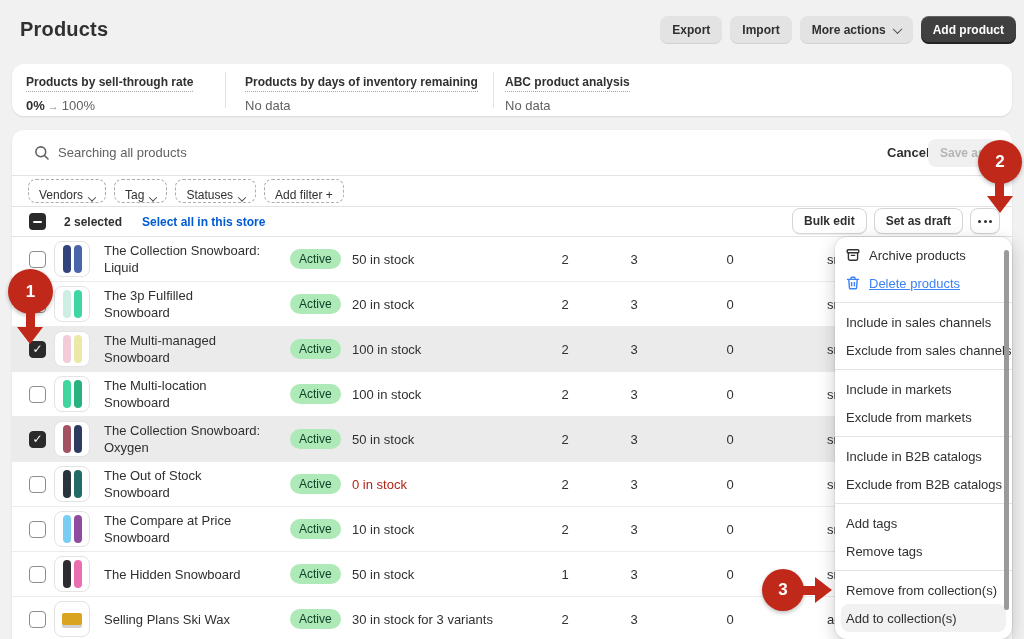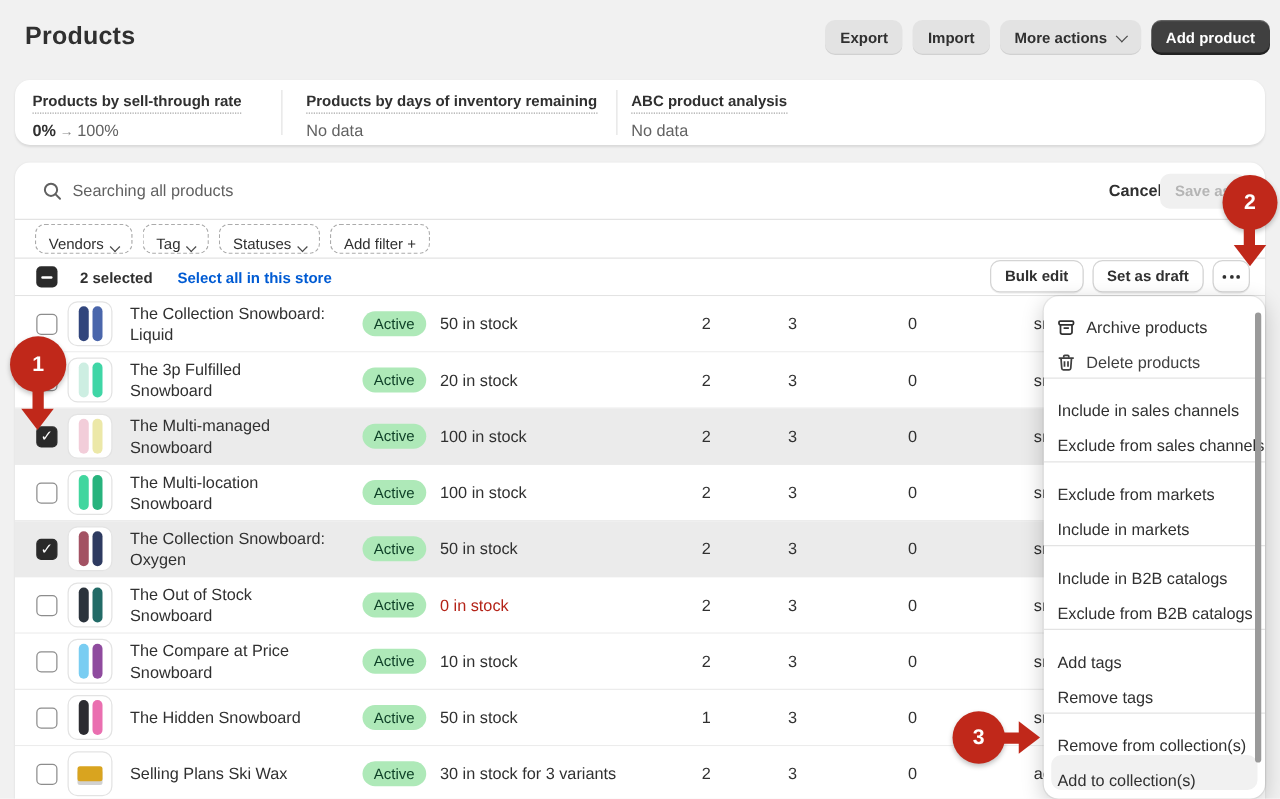--- a/index.html
+++ b/index.html
@@ -72,22 +72,22 @@
            padding:0 9px; border-radius:10px; font-size:12px; font-weight:500; }
   .stock { position:absolute; left:340px; top:50%; transform:translateY(-50%); font-size:13px; }
   .stock.critical { color:#b42318; font-weight:500; }
   .num { position:absolute; top:50%; transform:translateY(-50%); width:40px; text-align:center; font-size:13px; }
   .n1 { left:533px; } .n2 { left:602px; } .n3 { left:698px; }
   .vendor { position:absolute; left:815px; top:50%; transform:translateY(-50%); font-size:13px; color:#303030; }
   
   .menu { position:absolute; left:835px; top:237px; width:177px; height:402px; background:#fff; border-radius:12px;
           box-shadow:0 5px 18px rgba(0,0,0,.2), 0 0 0 1px rgba(0,0,0,.06); z-index:10; padding-top:4px; overflow:hidden; }
   .menu-item { margin:0 6px; height:28px; padding:0 5px; font-size:13px; border-radius:8px; display:flex;
-               align-items:flex-end; gap:9px; cursor:pointer; white-space:nowrap; }
-  .menu-item.danger { color:#404040; }
+               align-items:center; gap:9px; cursor:pointer; white-space:nowrap; }
+  .menu-item.danger { color:#3b82f6;text-decoration:underline; }
   .menu-item.highlight { background:#f1f1f1; }
   .menu-divider { height:1px; background:#e3e3e3; margin:5px 0; }
   .menu-scrollbar { position:absolute; right:3px; top:13px; width:5px; height:360px; background:#9a9a9a; border-radius:3px; }
   .mi-icon { display:flex; flex:0 0 auto; }
   
   .ann { position:absolute; z-index:30; }
   .ann-circle { border-radius:50%; background:#c0281a; color:#fff; font-weight:700; font-size:17px;
                 display:flex; align-items:center; justify-content:center; box-shadow:0 2px 4px rgba(0,0,0,.25); }
   #ann1 { left:8px;  top:269px; width:45px; height:45px; }
   #ann2 { left:978px; top:140px; width:44px; height:44px; }
@@ -340,24 +340,24 @@
       </div>
       <div class="menu-divider"></div>
       <div class="menu-item">
         <span>Include in sales channels</span>
       </div>
       <div class="menu-item">
         <span>Exclude from sales channels</span>
       </div>
       <div class="menu-divider"></div>
       <div class="menu-item">
+        <span>Include in markets</span>
+      </div>
+      <div class="menu-item">
         <span>Exclude from markets</span>
-      </div>
-      <div class="menu-item">
-        <span>Include in markets</span>
       </div>
       <div class="menu-divider"></div>
       <div class="menu-item">
         <span>Include in B2B catalogs</span>
       </div>
       <div class="menu-item">
         <span>Exclude from B2B catalogs</span>
       </div>
       <div class="menu-divider"></div>
       <div class="menu-item">

